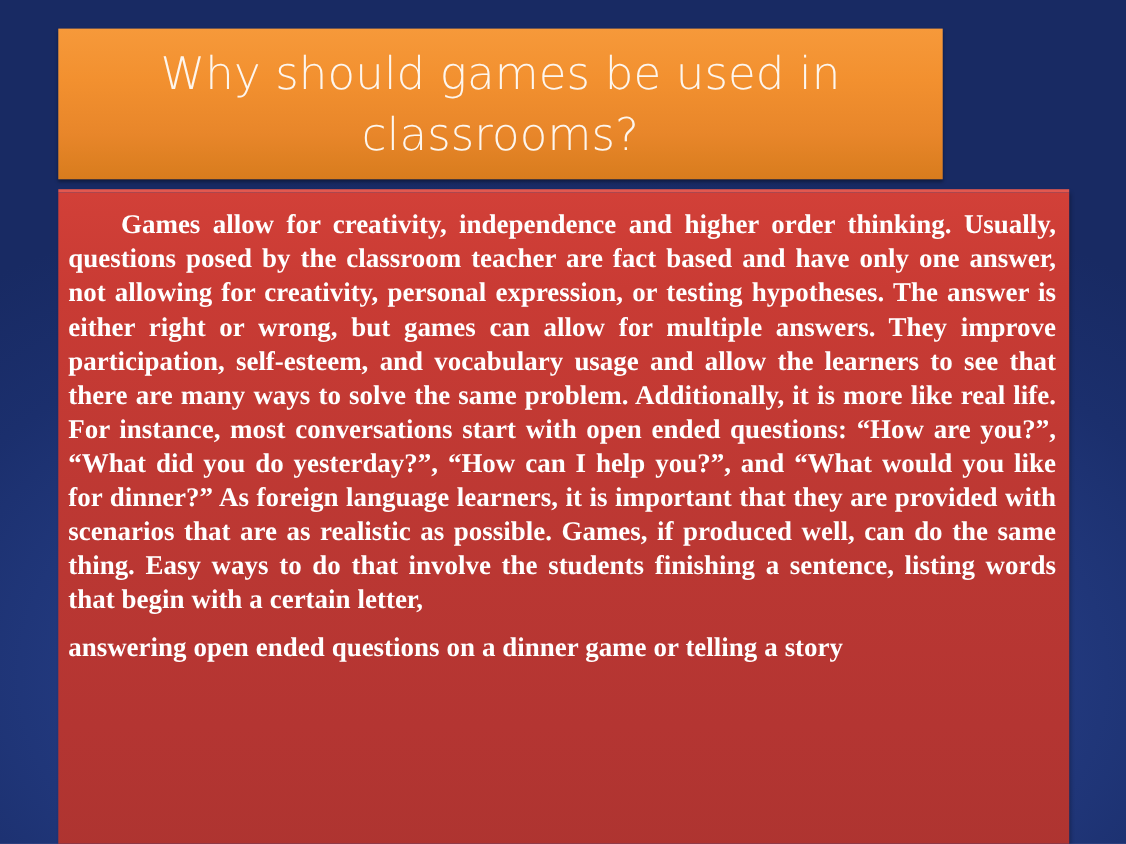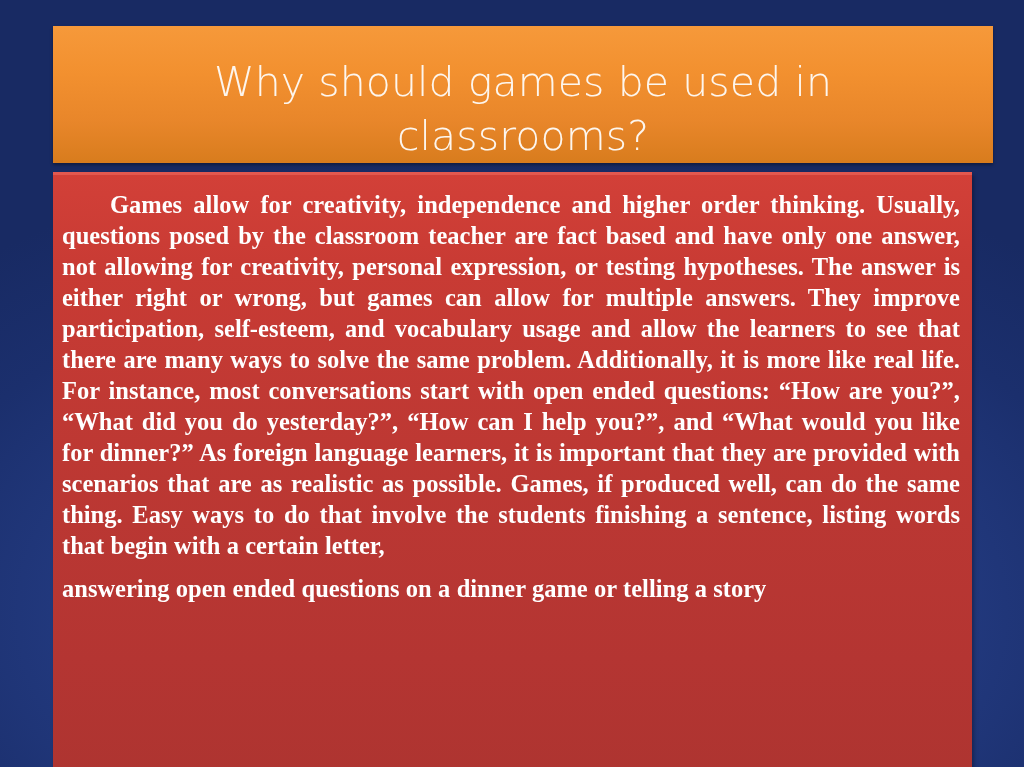--- a/index.html
+++ b/index.html
@@ -21,26 +21,26 @@
     background-image:
       radial-gradient(ellipse 78% 62% at 50% 80%, #3f63ad 0%, #2f4f93 28%, #22397e 55%, #1b2f6d 78%, #182a63 100%);
     overflow: hidden;
   }
 
   
   #title-box {
     position: absolute;
     left: 53px;
     top: 26px;
-    width: 940px;
+    width: 804px;
     height: 137px;
     background: linear-gradient(to bottom, #f6993a 0%, #f2902f 35%, #e8862a 70%, #d87c1d 100%);
     box-shadow: 0 2px 3px rgba(0,0,0,0.35);
     display: flex;
-    align-items: flex-end;
+    align-items: center;
     justify-content: center;
     box-sizing: border-box;
     padding: 0 40px;
   }
   #title-text {
     color: #fdf6ee;
     font-family: "DejaVu Sans", sans-serif;
     font-size: 41px;
     font-weight: 300;
     line-height: 1.32;

